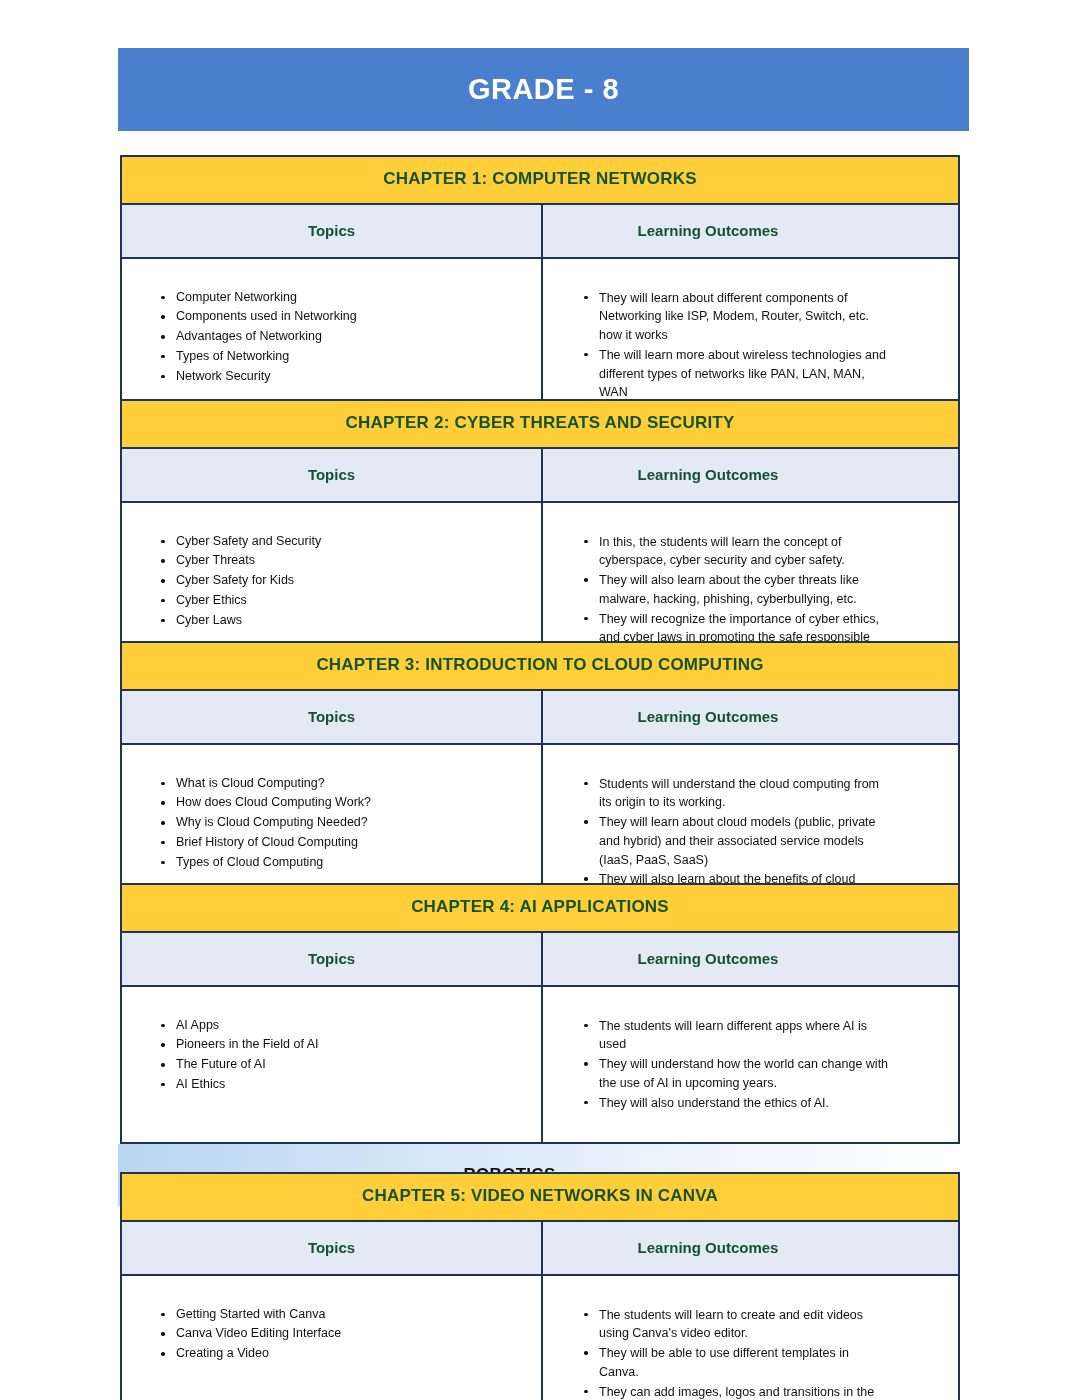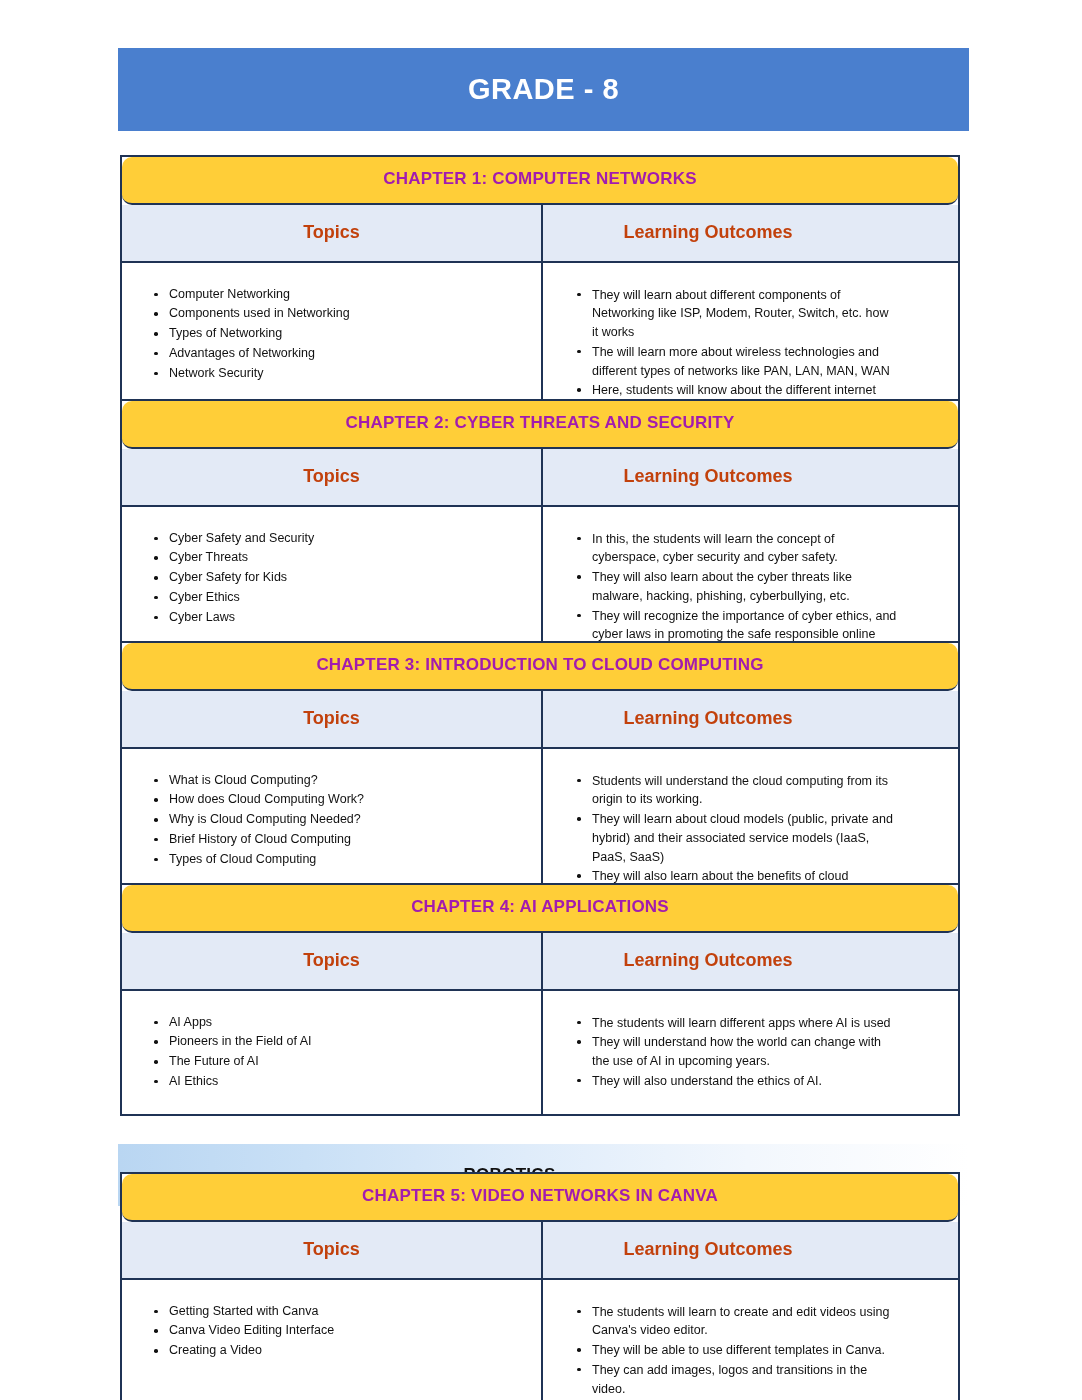--- a/index.html
+++ b/index.html
@@ -51,48 +51,47 @@
     width: 840px;
     border: 2px solid #1f3355;
     background: #ffffff;
   }
   .chapter-head {
     background: #ffce38;
     border-bottom: 2px solid #1f3355;
     text-align: center;
     font-size: 17px;
     font-weight: bold;
-    color: #a21caf;
+    color: #14532d;
     letter-spacing: 0.2px;
     padding: 13px 8px 14px 8px;
     line-height: 1.1;
-    border-radius: 10px;
   }
   .col-head-row {
     display: flex;
     background: #e3eaf6;
     border-bottom: 2px solid #1f3355;
   }
   .col-head {
-    font-size: 18px;
+    font-size: 15px;
     font-weight: bold;
     text-align: center;
     padding: 17px 6px 18px 6px;
-    color: #c2410c;
+    color: #14532d;
   }
   .col-head.topics { width: 421px; border-right: 2px solid #1f3355; }
   .col-head.outcomes { width: 330px; }
 
   .body-row { display: flex; align-items: stretch; }
   .cell { padding: 14px 10px 14px 0; }
   .cell.topics { width: 421px; border-right: 2px solid #1f3355; }
   .cell.outcomes { width: 374px; padding-left: 6px; }
 
   .bullets {
-    margin: 9px;
+    margin: 16px;
     padding-left: 36px;
     list-style: none;
   }
   .bullets li {
     position: relative;
     font-size: 12.5px;
     line-height: 1.42;
     color: #111111;
     margin-bottom: 2px;
     padding-left: 2px;
@@ -148,22 +147,22 @@
     <div class="chapter-head">CHAPTER 1: COMPUTER NETWORKS</div>
     <div class="col-head-row">
       <div class="col-head topics">Topics</div>
       <div class="col-head outcomes">Learning Outcomes</div>
     </div>
     <div class="body-row">
       <div class="cell topics">
         <ul class="bullets">
           <li>Computer Networking</li>
           <li>Components used in Networking</li>
+          <li>Advantages of Networking</li>
           <li>Types of Networking</li>
-          <li>Advantages of Networking</li>
           <li>Network Security</li>
         </ul>
       </div>
       <div class="cell outcomes">
         <ul class="bullets">
           <li>They will learn about different components of Networking like ISP, Modem, Router, Switch, etc. how it works</li>
           <li>The will learn more about wireless technologies and different types of networks like PAN, LAN, MAN, WAN</li>
           <li>Here, students will know about the different internet protocols as well.</li>
         </ul>
       </div>

